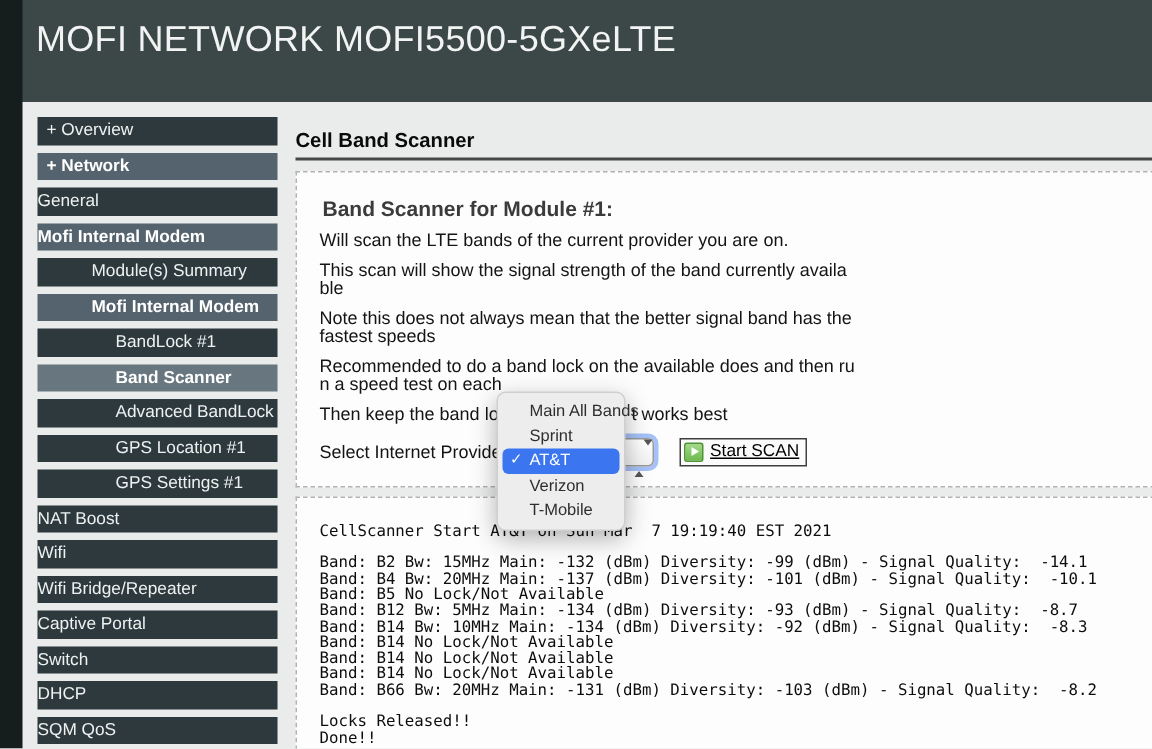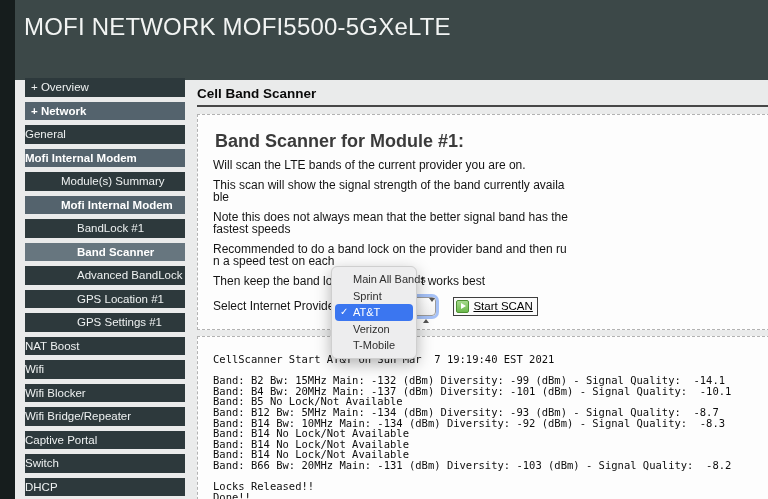--- a/index.html
+++ b/index.html
@@ -6,21 +6,21 @@
   html,body { width:768px; height:499px; overflow:hidden; }
   body {
     position:relative;
     background:#eaebeb;
     font-family:"Liberation Sans", sans-serif;
   }
   
   .left-strip { position:absolute; left:0; top:0; width:15px; height:499px; background:#161d1d; z-index:5; }
 
   
-  .app-header { position:absolute; left:0; top:0; width:768px; height:80px; background:#3c4848; }
+  .app-header { position:absolute; left:0; top:0; width:768px; height:68px; background:#3c4848; }
   .app-header h1 { position:absolute; left:24px; top:13px; font-size:24px; font-weight:500; color:#f2f4f3; letter-spacing:0.2px; }
 
   
   .sidebar { position:absolute; left:25px; top:78px; width:160px; z-index:2; }
   .nav-item {
     height:18.5px; line-height:18.5px; margin-bottom:5px;
     font-size:11.5px; color:#eef1f1; background:#2d393c;
     white-space:nowrap; overflow:hidden; cursor:pointer;
   }
   .nav-item.section { background:#54636d; font-weight:bold; color:#ffffff; }
@@ -34,21 +34,21 @@
   
   .main { position:absolute; left:197px; top:86px; width:578px; }
   .page-title { font-size:13.5px; font-weight:bold; color:#0a0a0a; padding-bottom:4px; }
   .title-rule { border-top:2px solid #474747; width:578px; }
 
   .panel {
     margin-top:7px; background:#fdfdfd;
     border:1px dashed #b2b2b2; border-right:none;
     padding:16px 12px 13px 15px;
   }
-  .panel-heading { font-size:18px; font-weight:bold; color:#3b3b3b; margin-bottom:7px; padding-left:2px; }
+  .panel-heading { font-size:14px; font-weight:bold; color:#3b3b3b; margin-bottom:7px; padding-left:2px; }
   .para { font-size:12px; line-height:12.5px; color:#141414; margin-bottom:7px; }
   .para:last-of-type { margin-bottom:6px; }
   .then-line { position:relative; font-size:12px; line-height:12.5px; color:#141414; margin-bottom:9px; }
   .then-suffix { position:absolute; left:208px; top:0; }
 
   .controls-row { position:relative; display:flex; align-items:center; height:20px; margin-top:8px; }
   .select-label { font-size:12px; color:#141414; }
   .provider-select {
     position:relative; margin-left:6px; width:92px; height:19px;
     background:linear-gradient(#ffffff,#f1f1f1);
@@ -130,21 +130,20 @@
     <div class="nav-item lvl2 section bold">Mofi Internal Modem</div>
     <div class="nav-item lvl3 dark">Module(s) Summary</div>
     <div class="nav-item lvl3 section bold">Mofi Internal Modem</div>
     <div class="nav-item lvl4 dark">BandLock #1</div>
     <div class="nav-item lvl4 selected bold">Band Scanner</div>
     <div class="nav-item lvl4 dark">Advanced BandLock</div>
     <div class="nav-item lvl4 dark">GPS Location #1</div>
     <div class="nav-item lvl4 dark">GPS Settings #1</div>
     <div class="nav-item lvl2 dark">NAT Boost</div>
     <div class="nav-item lvl2 dark">Wifi</div>
-    <div class="nav-item lvl2 dark">Wifi Blocker</div>
     <div class="nav-item lvl2 dark">Wifi Bridge/Repeater</div>
     <div class="nav-item lvl2 dark">Captive Portal</div>
     <div class="nav-item lvl2 dark">Switch</div>
     <div class="nav-item lvl2 dark">DHCP</div>
     <div class="nav-item lvl2 dark">SQM QoS</div>
     <div class="nav-item lvl2 dark">IPv6 Support</div>
     <div class="nav-item lvl2 dark">Port Forwarding</div>
   </nav>
 
 <main class="main">
@@ -156,21 +155,21 @@
     <div class="para">Will scan the LTE bands of the current provider you are on.</div>
     <div class="para">
       <div>This scan will show the signal strength of the band currently availa</div>
       <div>ble</div>
     </div>
     <div class="para">
       <div>Note this does not always mean that the better signal band has the</div>
       <div>fastest speeds</div>
     </div>
     <div class="para">
-      <div>Recommended to do a band lock on the provider band and then ru</div>
+      <div>Recommended to do a band lock on the available does and then ru</div>
       <div>n a speed test on each</div>
     </div>
     <div class="then-line">
       <span>Then keep the band loc</span>
       <span class="then-suffix">t works best</span>
     </div>
 
     <div class="controls-row">
       <span class="select-label">Select Internet Provider</span>
       <div class="provider-select">

